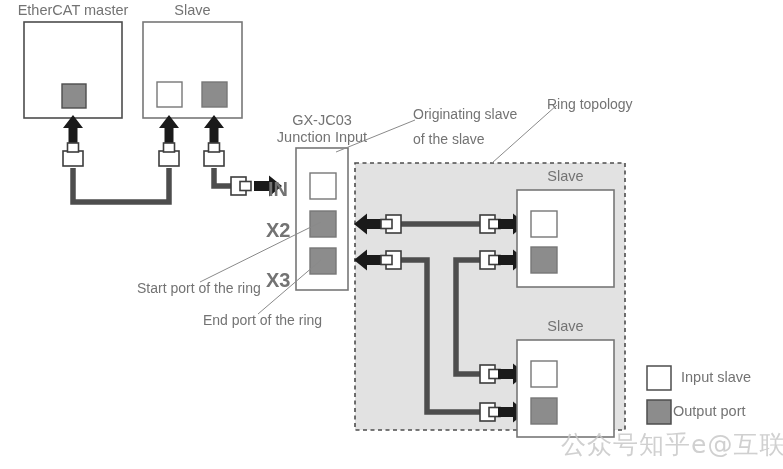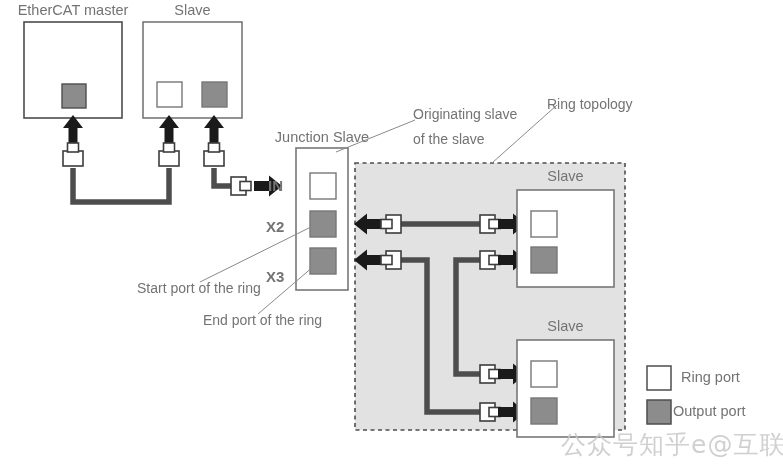--- a/index.html
+++ b/index.html
@@ -26,21 +26,21 @@
     height: 469px;
   }
   .lbl {
     position: absolute;
     color: #737373;
     font-family: "Liberation Sans", sans-serif;
     white-space: pre;
     line-height: 1.22;
   }
   .lbl-title { font-size: 14.5px; }
-  .lbl-port  { font-size: 15px; font-weight: bold; }
+  .lbl-port  { font-size: 20px; font-weight: bold; }
   .lbl-call  { font-size: 14px; }
   .lbl-legend{ font-size: 14.5px; }
   .lbl-center{ text-align: center; }
   .watermark {
     position: absolute;
     font-size: 25px;
     color: #c8c8c8;
     font-family: "DejaVu Sans", sans-serif;
     white-space: pre;
     letter-spacing: 1px;
@@ -147,35 +147,36 @@
     <line x1="336" y1="152" x2="415" y2="120" stroke="#8a8a8a" stroke-width="1"></line>
     <line x1="492" y1="163" x2="557" y2="105" stroke="#8a8a8a" stroke-width="1"></line>
     <line x1="321" y1="222" x2="200" y2="282" stroke="#8a8a8a" stroke-width="1"></line>
     <line x1="321" y1="260" x2="258" y2="314" stroke="#8a8a8a" stroke-width="1"></line>
   </svg>
 
   <div class="lbl lbl-title lbl-center" style="left:6px; top:2px; width:134px;">EtherCAT master</div>
 
   <div class="lbl lbl-title lbl-center" style="left:143px; top:2px; width:99px;">Slave</div>
 
-  <div class="lbl lbl-title lbl-center" style="left:256px; top:129px; width:132px;">Junction Slave</div>
+  <div class="lbl lbl-title lbl-center" style="left:256px; top:112px; width:132px;">GX-JC03</div>
+  <div class="lbl lbl-title lbl-center" style="left:256px; top:129px; width:132px;">Junction Input</div>
 
   <div class="lbl lbl-port" style="left:268px; top:177px;">IN</div>
   <div class="lbl lbl-port" style="left:266px; top:218px;">X2</div>
   <div class="lbl lbl-port" style="left:266px; top:268px;">X3</div>
 
   <div class="lbl lbl-call" style="left:413px; top:106px;">Originating slave</div>
   <div class="lbl lbl-call" style="left:413px; top:131px;">of the slave</div>
 
   <div class="lbl lbl-call" style="left:547px; top:84px;margin-top:12px;">Ring topology</div>
 
   <div class="lbl lbl-call" style="left:137px; top:280px;">Start port of the ring</div>
   <div class="lbl lbl-call" style="left:203px; top:312px;">End port of the ring</div>
 
   <div class="lbl lbl-title lbl-center" style="left:517px; top:168px; width:97px;">Slave</div>
   <div class="lbl lbl-title lbl-center" style="left:517px; top:318px; width:97px;">Slave</div>
 
-  <div class="lbl lbl-legend" style="left:681px; top:369px;">Ring port</div>
+  <div class="lbl lbl-legend" style="left:681px; top:369px;">Input slave</div>
   <div class="lbl lbl-legend" style="left:673px; top:403px;">Output port</div>
 
   <div class="watermark" style="left:561px; top:428px;">公众号知乎e@互联</div>
 
 </div>
 
 </body></html>

